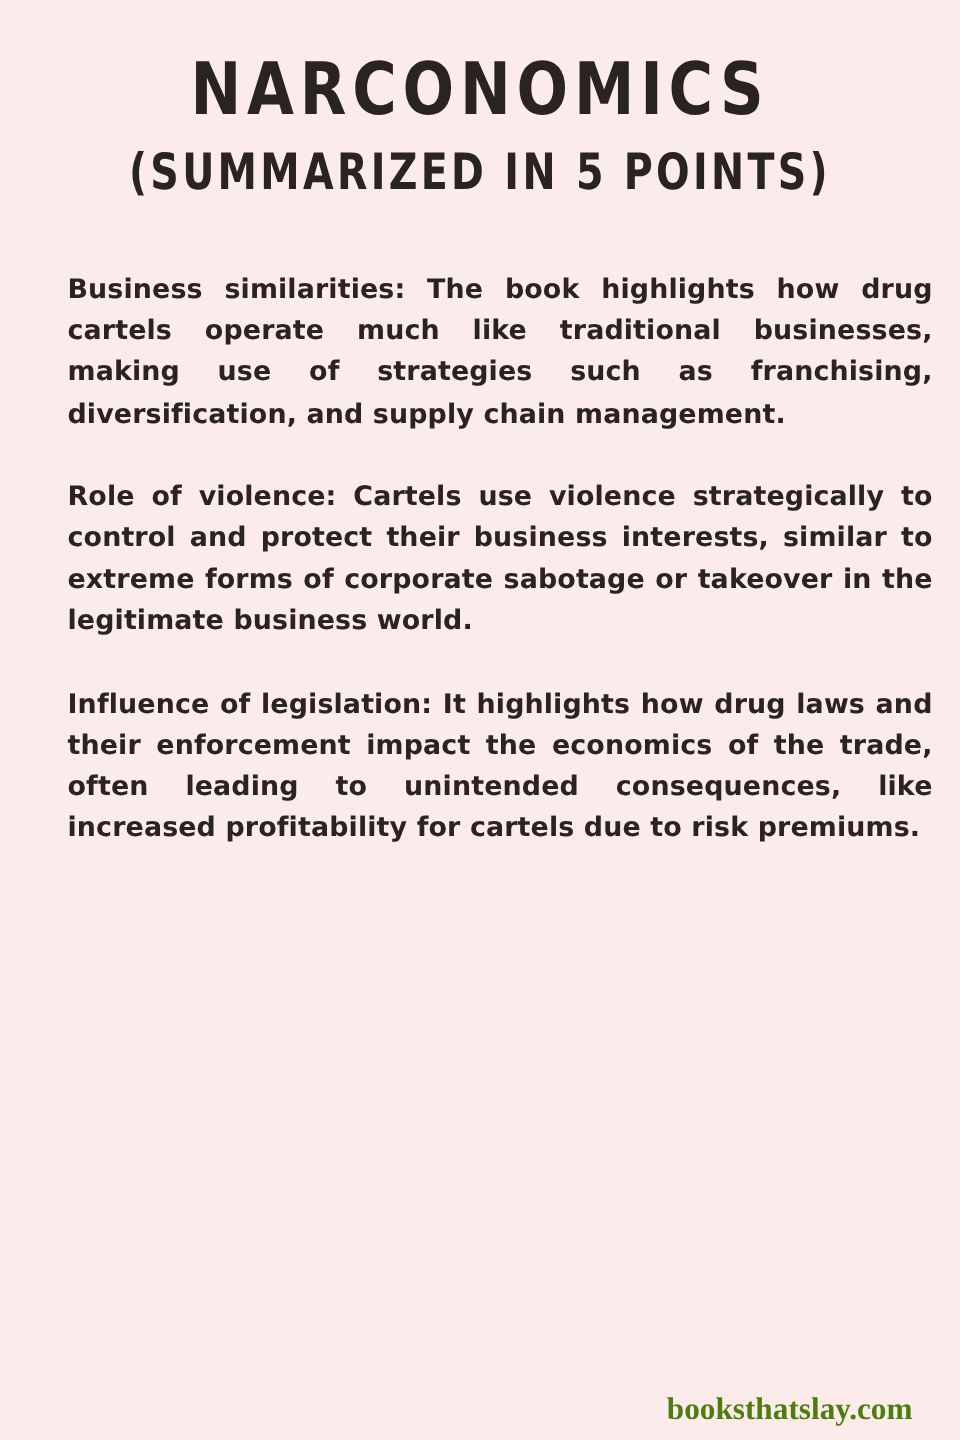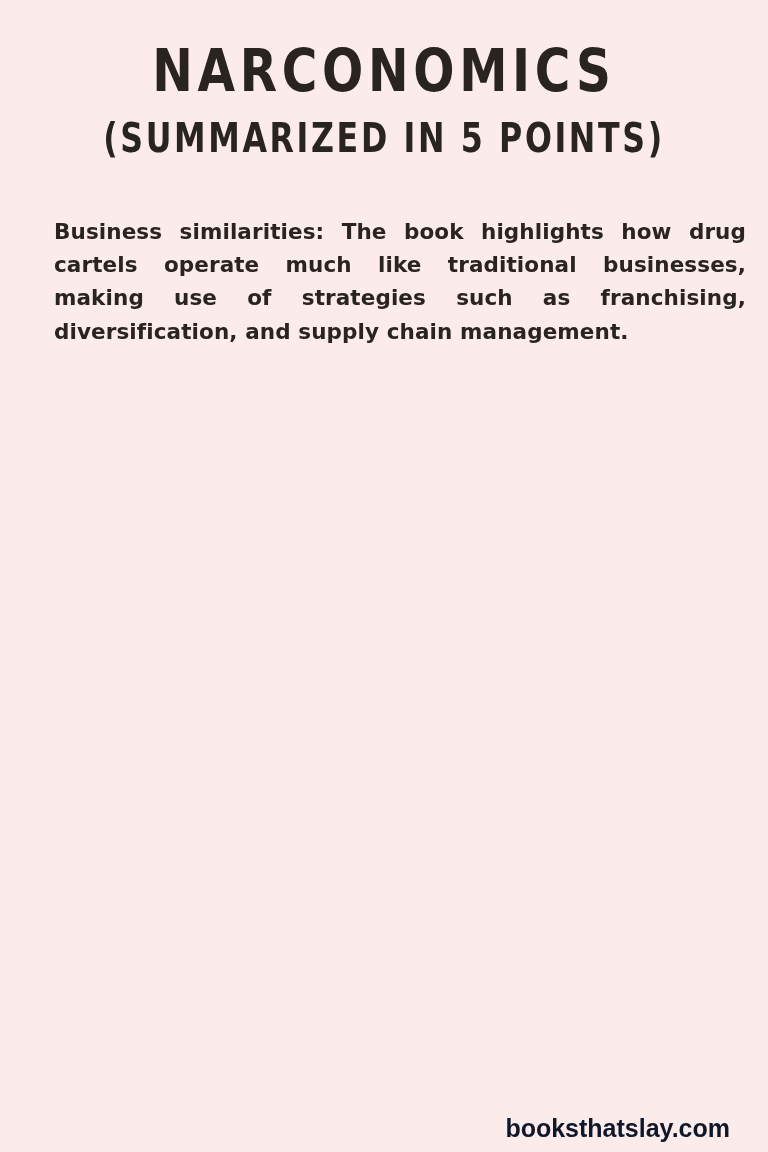--- a/index.html
+++ b/index.html
@@ -64,34 +64,36 @@
       text-align: justify;
       text-align-last: left;
       margin: 0 0 33px 0;
       letter-spacing: 0.1px;
       word-spacing: 0px;
     }
     .footer {
       position: absolute;
       right: 38px;
       top: 1113px;
-      font-family: Liberation Sans, sans-serif;
+      font-family: Liberation Serif, serif;
       font-weight: bold;
       font-size: 25px;
       line-height: 30px;
-      color: #0f172a;
+      color: #4d7c0f;
       text-decoration: none;
       text-align: right;
     }
   </style>
 </head>
 <body>
 
 <div class="page">
   <h1 class="title title-main">NARCONOMICS</h1>
   <h2 class="title title-sub">(SUMMARIZED IN 5 POINTS)</h2>
 
   <ul class="points">
     <li class="point">Business similarities: The book highlights how drug cartels operate much like traditional businesses, making use of strategies such as franchising, diversification, and supply chain management.</li>
+    <li class="point">Role of violence: Cartels use violence strategically to control and protect their business interests, similar to extreme forms of corporate sabotage or takeover in the legitimate business world.</li>
+    <li class="point">Influence of legislation: It highlights how drug laws and their enforcement impact the economics of the trade, often leading to unintended consequences, like increased profitability for cartels due to risk premiums.</li>
   </ul>
 
   <div class="footer">booksthatslay.com</div>
 </div>
 
 </body></html>

